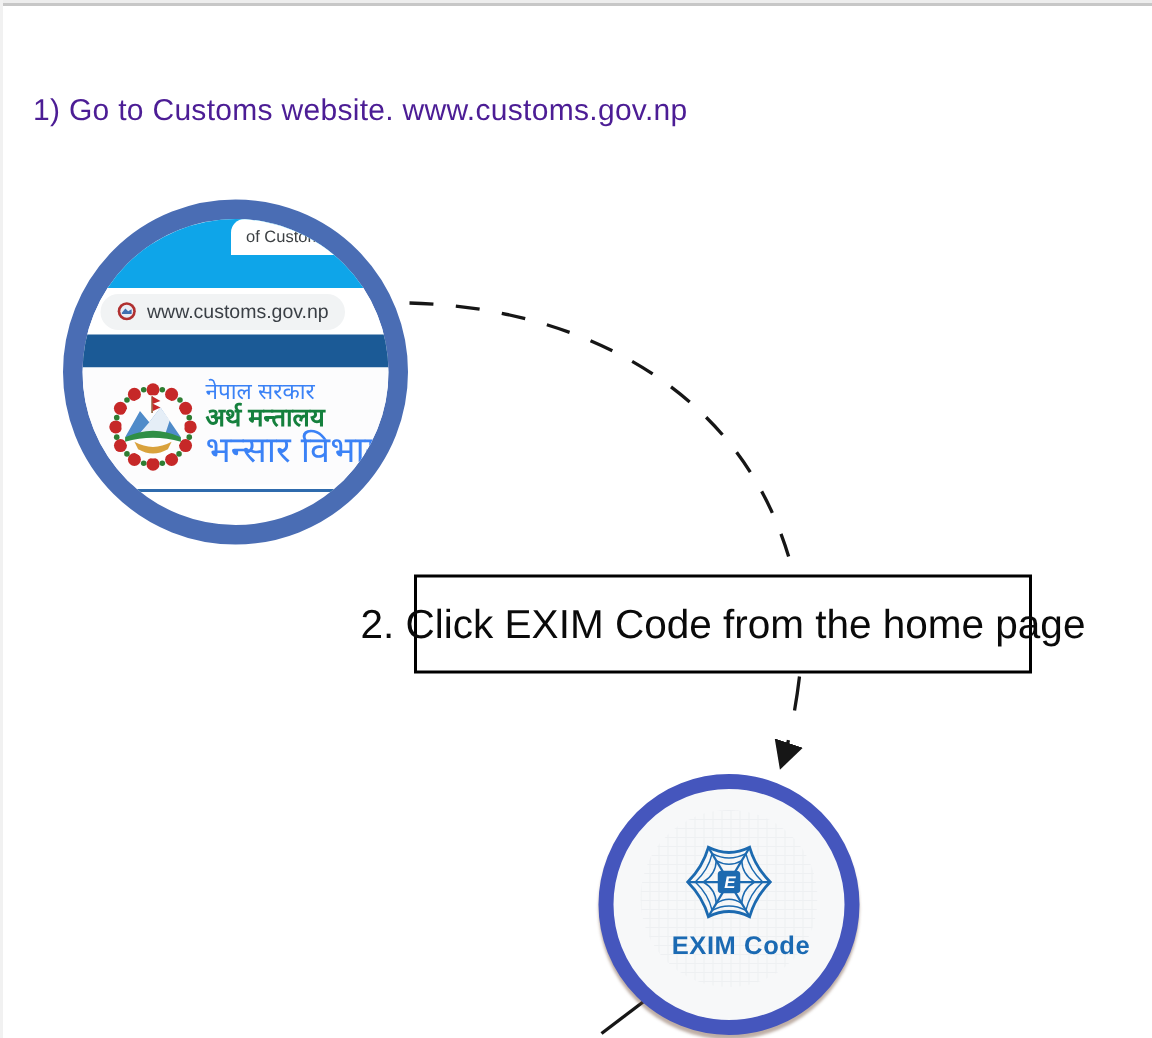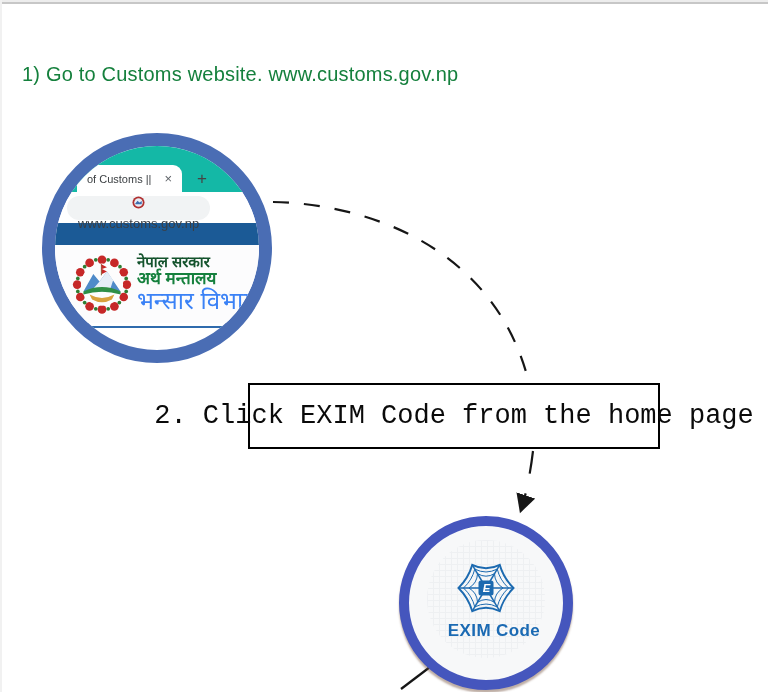--- a/index.html
+++ b/index.html
@@ -9,56 +9,56 @@
     width: 768px; height: 692px; position: relative; overflow: hidden;
   }
   .page { position: absolute; inset: 0; background: #ffffff; }
 
   
   .top-border { position: absolute; left: 0; top: 0; width: 768px; height: 5px;
     background: linear-gradient(#ededed 0 2px, #c7c7c7 2px 4px, #ffffff 4px); }
   .left-border { position: absolute; left: 0; top: 0; width: 2px; height: 692px; background: #f1f1f1; }
 
   
-  .heading { position: absolute; left: 22px; top: 63px; font-size: 20px; color: #15803d; letter-spacing: 0.2px; }
+  .heading { position: absolute; left: 22px; top: 63px; font-size: 20px; color: #4c1d95; letter-spacing: 0.2px; }
 
   
   .shot-circle {
     position: absolute; left: 42px; top: 133px; width: 230px; height: 230px;
     border-radius: 50%; border: 13px solid #4a6db4; background: #ffffff; overflow: hidden;
   }
   .shot-inner { position: absolute; inset: 0; width: 204px; height: 204px; }
-  .tabstrip { height: 46px; background: #14b8a6; display: flex; align-items: flex-end; }
+  .tabstrip { height: 46px; background: #0ea5e9; display: flex; align-items: flex-end; flex-direction: column; }
   .tab { height: 27px; background: #ffffff; border-radius: 9px 9px 0 0; margin-left: 22px;
     display: flex; align-items: center; padding: 0 10px; gap: 13px; }
   .tab-title { font-size: 11px; color: #3c4043; white-space: nowrap; }
   .tab-close { font-size: 13px; color: #5f6368; line-height: 1; }
   .newtab { font-size: 17px; color: #444; margin: 0 0 5px 15px; line-height: 1; }
   .urlrow { height: 31px; background: #ffffff; display: flex; align-items: center; }
   .urlpill { margin-left: 12px; height: 24px; background: #f1f3f4; border-radius: 12px;
-    display: flex; align-items: center; padding: 0 11px; gap: 7px; flex-direction: column; }
+    display: flex; align-items: center; padding: 0 11px; gap: 7px; }
   .favicon { width: 13px; height: 13px; flex: 0 0 auto; }
   .urltext { font-size: 13px; color: #3a3f45; white-space: nowrap; }
   .navbar { height: 22px; background: #1b5a96; }
   .site-head { height: 78px; background: #fcfcfd; display: flex; align-items: center; }
   .emblem { width: 62px; height: 66px; margin-left: 16px; flex: 0 0 auto; }
   .site-titles { margin-left: 4px; line-height: 1.08; white-space: nowrap; }
-  .t-govt { font-size: 15px; font-weight: bold; color: #14532d; }
+  .t-govt { font-size: 15px; font-weight: normal; color: #3b82f6; }
   .t-ministry { font-size: 17px; font-weight: bold; color: #15803d; }
   .t-dept { font-size: 24px; font-weight: 500; color: #3b82f6; }
   .site-divider { width: 138px; height: 2px; background: #2f6bad; margin: 3px 0 0 34px; }
 
   
   .overlay { position: absolute; left: 0; top: 0; width: 768px; height: 692px; pointer-events: none; }
 
   
   .step2-box {
-    position: absolute; left: 248px; top: 383px; width: 412px; height: 66px;
+    position: absolute; left: 276px; top: 383px; width: 412px; height: 66px;
     border: 2px solid #000000; background: #ffffff;
-    display: flex; align-items: center; justify-content: center; font-family: Liberation Mono, monospace;
+    display: flex; align-items: center; justify-content: center;
   }
   .step2-label { font-size: 27px; color: #0a0a0a; white-space: nowrap; }
 
   
   .exim-circle {
     position: absolute; left: 399px; top: 516px; width: 174px; height: 174px;
     border-radius: 50%; border: 10px solid #4556bd; background: #f7f8f9; overflow: hidden;
     box-shadow: 0 3px 2px rgba(110, 75, 55, 0.45);
     display: flex; flex-direction: column; align-items: center; justify-content: center;
   }

